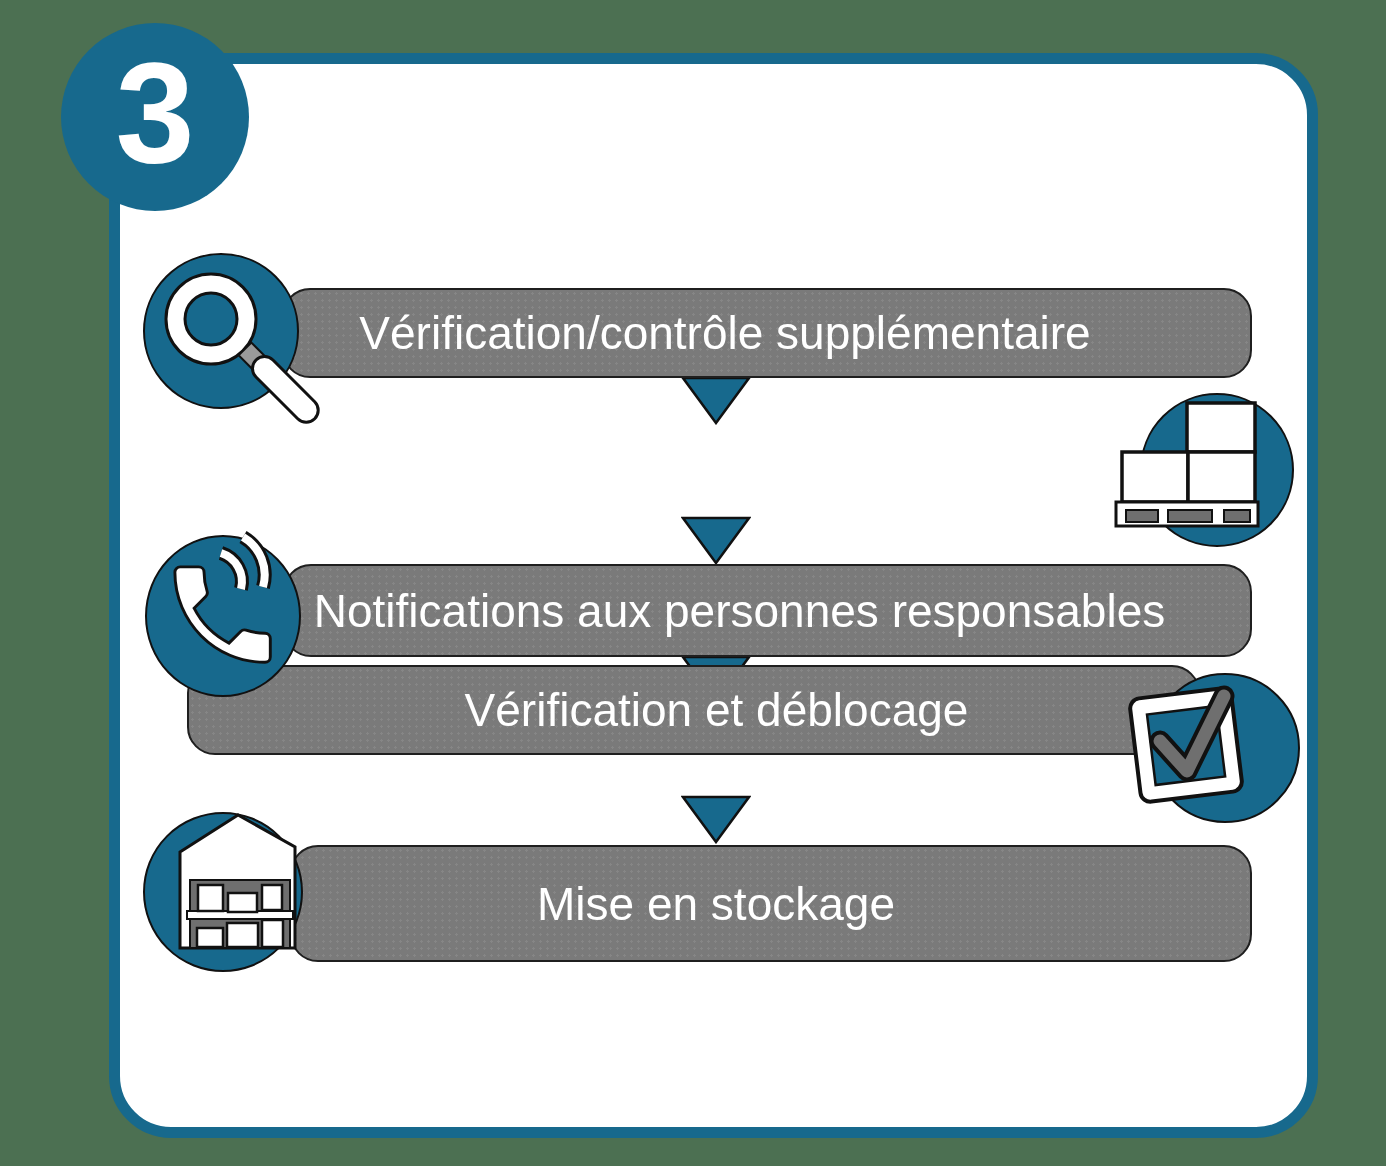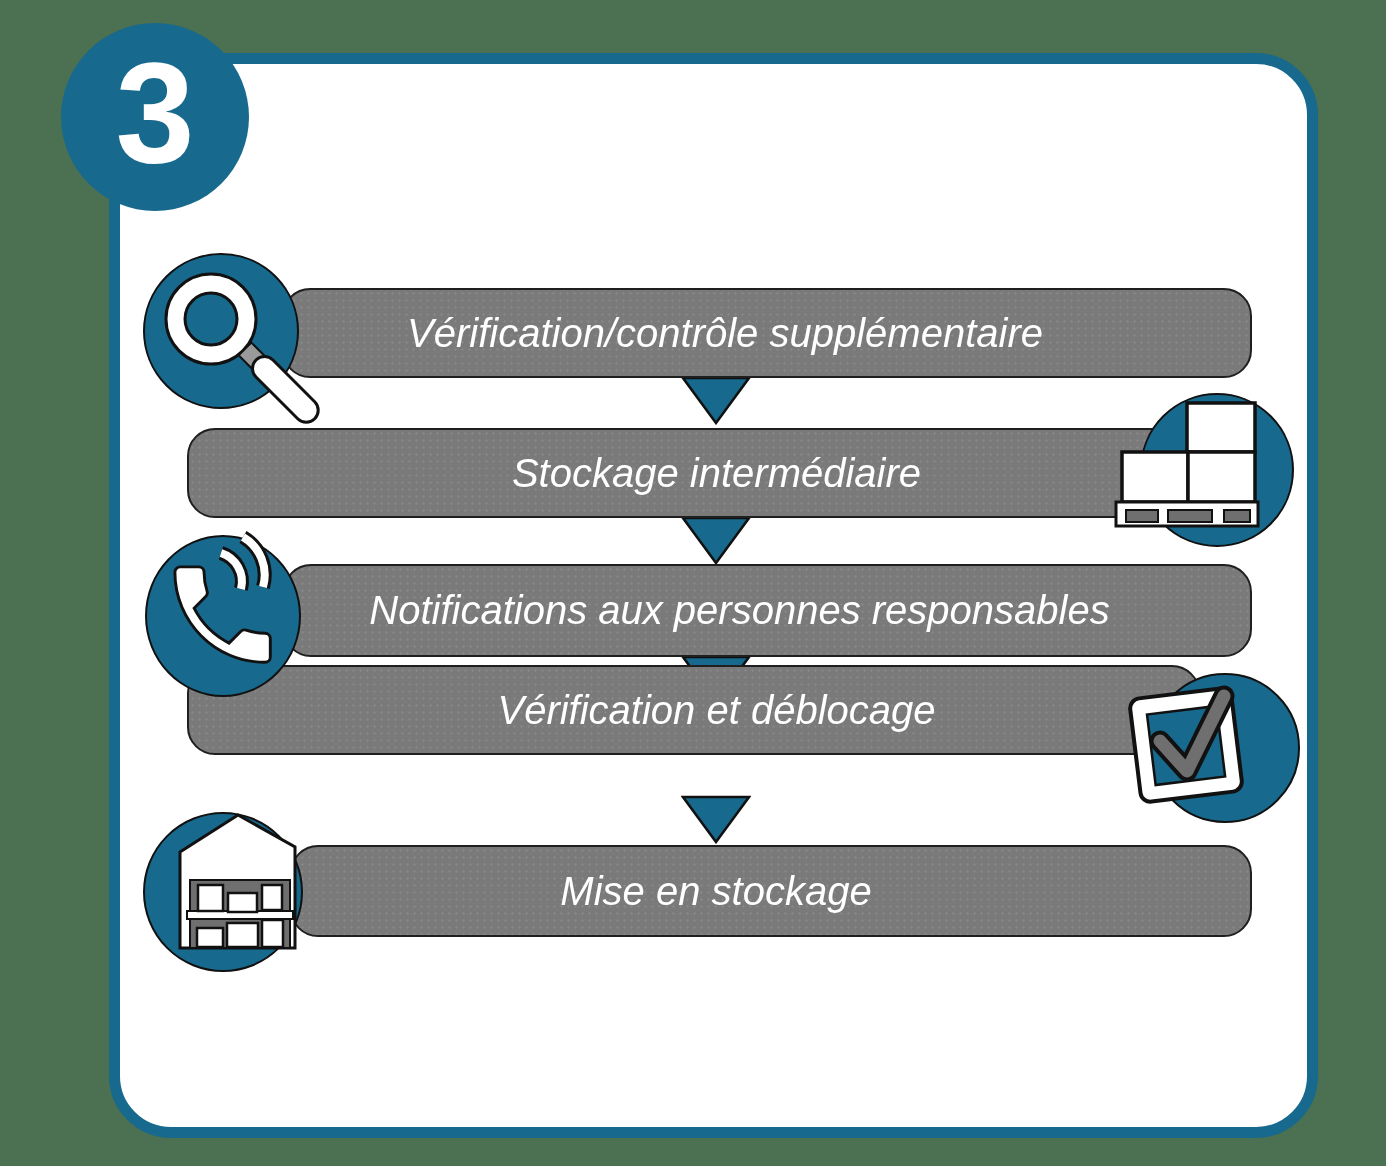--- a/index.html
+++ b/index.html
@@ -18,27 +18,27 @@
     display:flex;align-items:center;justify-content:center;
     font-size:142px;font-weight:bold;line-height:1;z-index:6;
     padding-bottom:8px;box-sizing:border-box;
   }
   .bar{
     position:absolute;z-index:2;background:#7a7a7a;
     background-image:radial-gradient(rgba(255,255,255,0.09) 1.2px,transparent 1.4px);
     background-size:7px 7px;
     border:2px solid #1f1f1f;border-radius:28px;box-sizing:border-box;
     display:flex;align-items:center;justify-content:center;
-    color:#ffffff;font-size:40px;white-space:nowrap;font-style:italic;
+    color:#ffffff;font-size:46px;white-space:nowrap;
   }
   .bar1{left:282px;top:288px;width:970px;height:90px;padding-right:84px;}
   .bar2{left:187px;top:428px;width:1013px;height:90px;padding-left:46px;}
   .bar3{left:283px;top:564px;width:969px;height:93px;padding-right:56px;}
   .bar4{left:187px;top:665px;width:1013px;height:90px;padding-left:46px;}
-  .bar5{left:290px;top:845px;width:962px;height:92px;padding-right:110px;}
+  .bar5{left:290px;top:845px;width:962px;height:117px;padding-right:110px;}
   .tri{position:absolute;z-index:1;width:70px;height:49px;left:681px;}
   .tri1{top:376px;} .tri2{top:516px;} .tri3{top:655px;} .tri4{top:795px;}
   .icircle{
     position:absolute;z-index:4;border-radius:50%;background:#17698d;
     border:2.5px solid #111;box-sizing:border-box;
   }
   .ic1{left:143px;top:253px;width:156px;height:156px;}
   .ic2{left:1140px;top:393px;width:154px;height:154px;}
   .ic3{left:145px;top:535px;width:156px;height:162px;}
   .ic4{left:1150px;top:673px;width:150px;height:150px;}
@@ -51,23 +51,20 @@
 <div class="canvas">
 
   <div class="card"></div>
 
   <div class="badge">
     <span>3</span>
   </div>
 
   <div class="bar bar1">
     <span>Vérification/contrôle supplémentaire</span>
-  </div>
-  <div class="bar bar2">
-    <span>Stockage intermédiaire</span>
   </div>
   <div class="bar bar3">
     <span>Notifications aux personnes responsables</span>
   </div>
   <div class="bar bar4">
     <span>Vérification et déblocage</span>
   </div>
   <div class="bar bar5">
     <span>Mise en stockage</span>
   </div>

